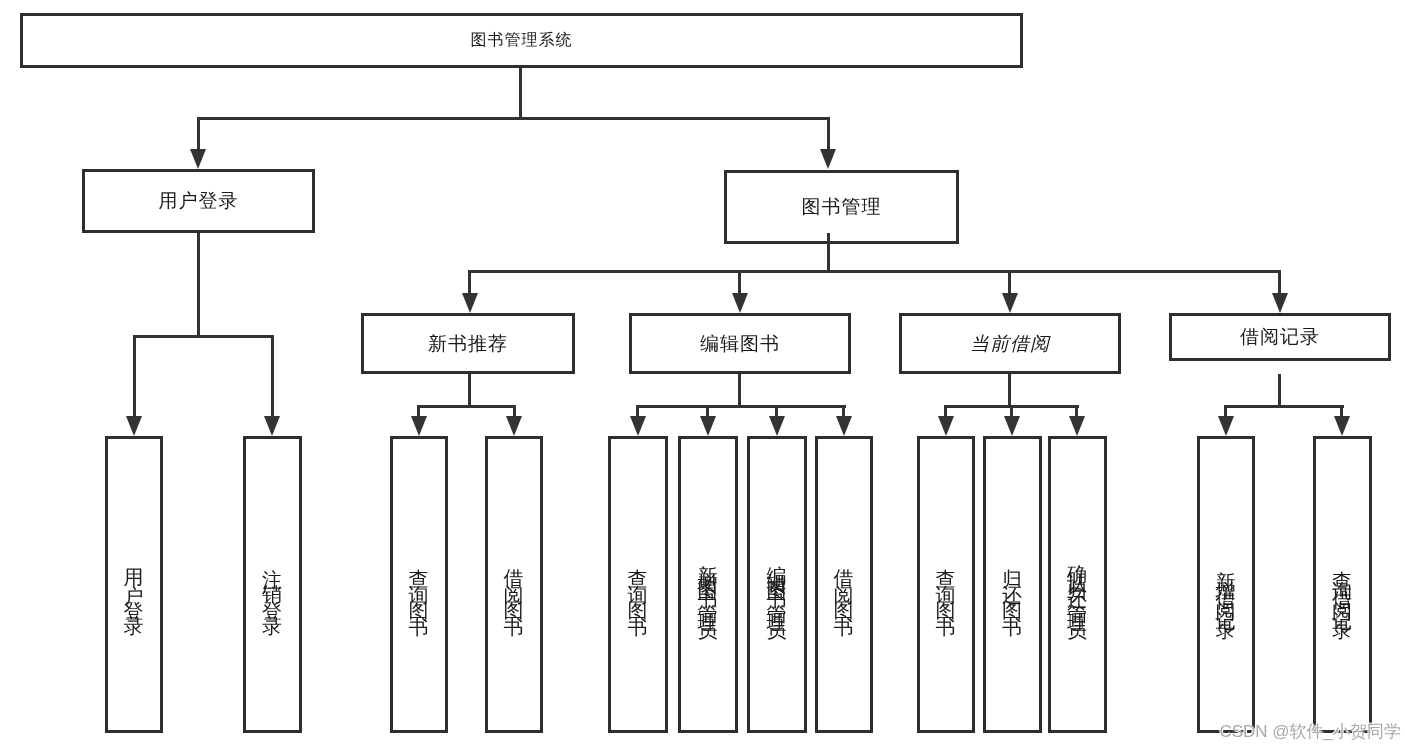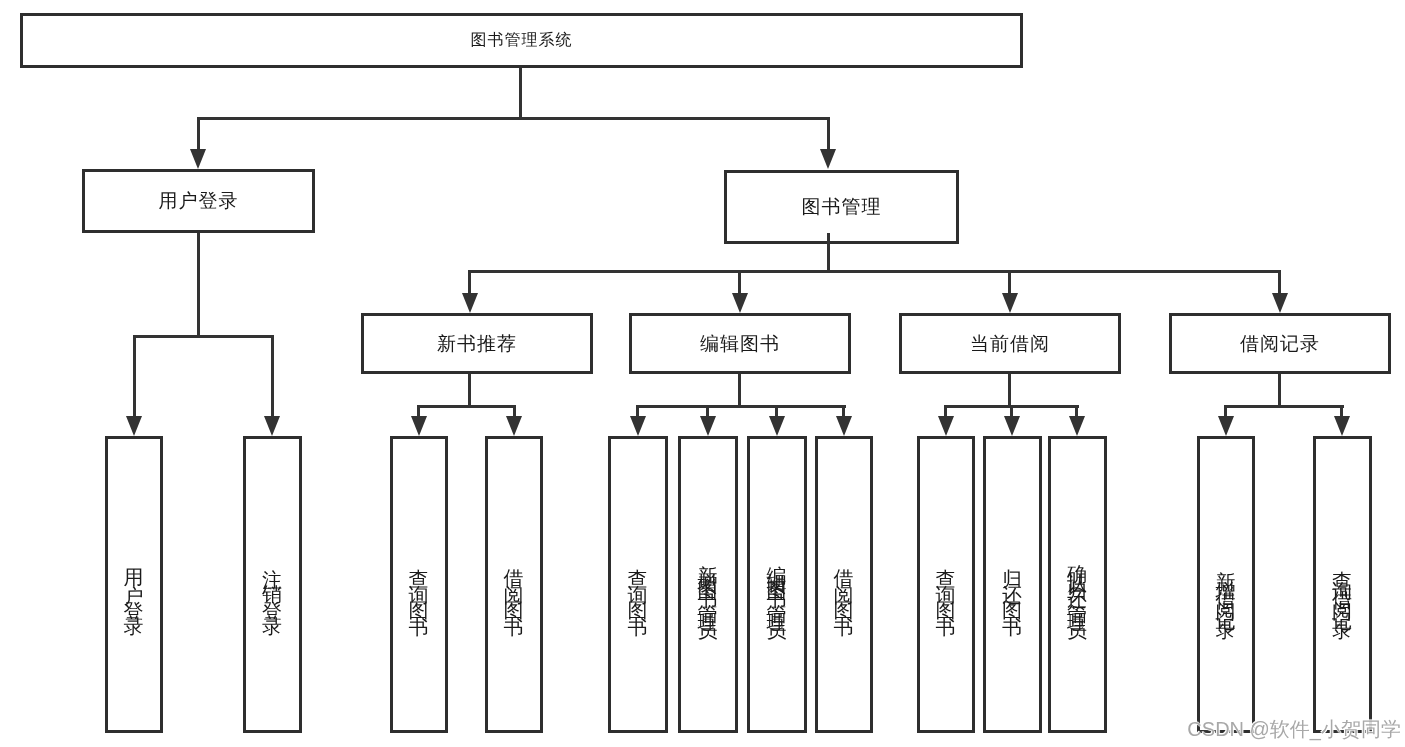--- a/index.html
+++ b/index.html
@@ -30,38 +30,38 @@
   .ls9 span{letter-spacing:8px;}
   .h{position:absolute; height:3px; background:var(--line);}
   .v{position:absolute; width:3px; background:var(--line);}
   .ah{
     position:absolute; width:0; height:0;
     border-left:8px solid transparent; border-right:8px solid transparent;
     border-top:20px solid var(--line);
   }
   #watermark{
     position:absolute; right:4px; bottom:4px; z-index:10;
-    font-size:20px; color:var(--watermark);
+    font-size:17px; color:var(--watermark);
     text-shadow:1px 1px 0 #ffffff, -1px -1px 0 #ffffff, 0 0 2px #ffffff;
   }
 </style>
 </head>
 <body>
 
 <div id="canvas">
 
   <div class="box rootbox" style="left:20px;top:13px;width:1003px;height:55px;">图书管理系统</div>
 
   <div class="box" style="left:82px;top:169px;width:233px;height:64px;">用户登录</div>
   <div class="box" style="left:712px;top:170px;width:235px;height:74px;margin-left:12px;">图书管理</div>
 
-  <div class="box" style="left:361px;top:313px;width:232px;height:61px;">新书推荐</div>
+  <div class="box" style="left:361px;top:313px;width:214px;height:61px;">新书推荐</div>
   <div class="box" style="left:629px;top:313px;width:222px;height:61px;">编辑图书</div>
-  <div class="box" style="left:899px;top:313px;width:222px;height:61px;">当前借阅</div>
-  <div class="box" style="left:1169px;top:313px;width:222px;height:61px;">借阅记录</div>
+  <div class="box" style="left:899px;top:313px;width:222px;height:61px;font-style:italic;">当前借阅</div>
+  <div class="box" style="left:1169px;top:313px;width:222px;height:48px;">借阅记录</div>
 
   <div class="box vbox ls4" style="left:105px;top:436px;width:58px;height:297px;">
       <span>用户登录</span>
     </div>
   <div class="box vbox ls4" style="left:243px;top:436px;width:59px;height:297px;">
       <span>注销登录</span>
     </div>
 
   <div class="box vbox ls4" style="left:390px;top:436px;width:58px;height:297px;">
       <span>查询图书</span>

